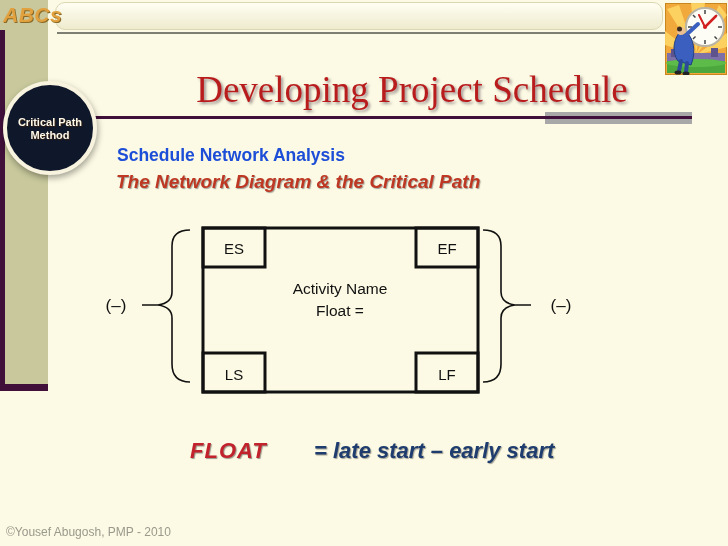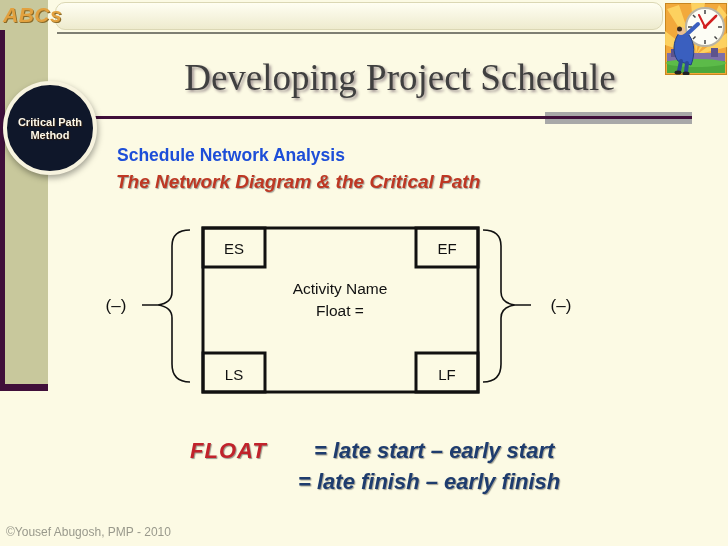--- a/index.html
+++ b/index.html
@@ -17,22 +17,22 @@
   .header-shadow{position:absolute;left:57px;top:32px;width:609px;height:2px;background:#7E7E72;}
   .brand{position:absolute;left:3px;top:3px;font-size:21px;font-style:italic;font-weight:800;
     color:#E2A13F;text-shadow:1px 1px 0 #8A6A28;letter-spacing:0.5px;}
   .header-title{position:absolute;left:70px;top:5px;font-size:20px;font-style:italic;font-weight:bold;
     color:#D2D2A4;text-shadow:-1px -1px 0 rgba(255,255,255,.85),1px 1px 0 rgba(150,150,110,.55);white-space:nowrap;}
 
   
   .clock-art{position:absolute;left:665px;top:3px;width:62px;height:72px;}
 
   
-  .slide-title{position:absolute;left:110px;top:56px;width:580px;margin:0;text-align:center;
-    font-family:"Liberation Serif",serif;font-weight:500;font-size:37px;color:#404040;
+  .slide-title{position:absolute;left:110px;top:56px;width:580px;margin:12px;text-align:center;
+    font-family:"Liberation Serif",serif;font-weight:500;font-size:37px;color:#b91c1c;
     text-shadow:2px 2px 3px rgba(45,20,45,.45);}
   .title-rule-gray{position:absolute;left:545px;top:112px;width:147px;height:12px;background:#A8A8A8;}
   .title-rule{position:absolute;left:95px;top:116px;width:597px;height:3px;background:#400F3A;}
 
   
   .cpm-badge{position:absolute;left:3px;top:81px;width:86px;height:86px;border-radius:50%;
     background:#0f172a;border:4px solid #F7F3DF;box-shadow:1px 3px 6px rgba(0,0,0,.35);
     text-align:center;box-sizing:content-box;z-index:3;}
   .cpm-badge .badge-line{font-size:11px;font-weight:bold;color:#FDF8E8;line-height:13px;
     text-shadow:1px 1px 1px rgba(70,35,0,.65);}
@@ -143,17 +143,16 @@
 
     <path d="M 100 10 Q 82 10 82 26 L 82 72 Q 82 83 68 85 Q 82 87 82 98 L 82 144 Q 82 162 100 162 M 68 85 L 52 85" fill="none" stroke="#111" stroke-width="1.6"></path>
     <path d="M 393 10 Q 411 10 411 26 L 411 72 Q 411 83 425 85 Q 411 87 411 98 L 411 144 Q 411 162 393 162 M 425 85 L 441 85" fill="none" stroke="#111" stroke-width="1.6"></path>
 
     <text x="26" y="91" text-anchor="middle" class="paren-label">(–)</text>
     <text x="471" y="91" text-anchor="middle" class="paren-label">(–)</text>
   </svg>
 
   <div class="float-kw">FLOAT</div>
   <div class="formula l1">= late start – early start</div>
-  <div class="formula l2">= late finish – early finish</div>
 
   <div class="footer">©Yousef Abugosh, PMP - 2010</div>
 
 </div>
 
 </body></html>

